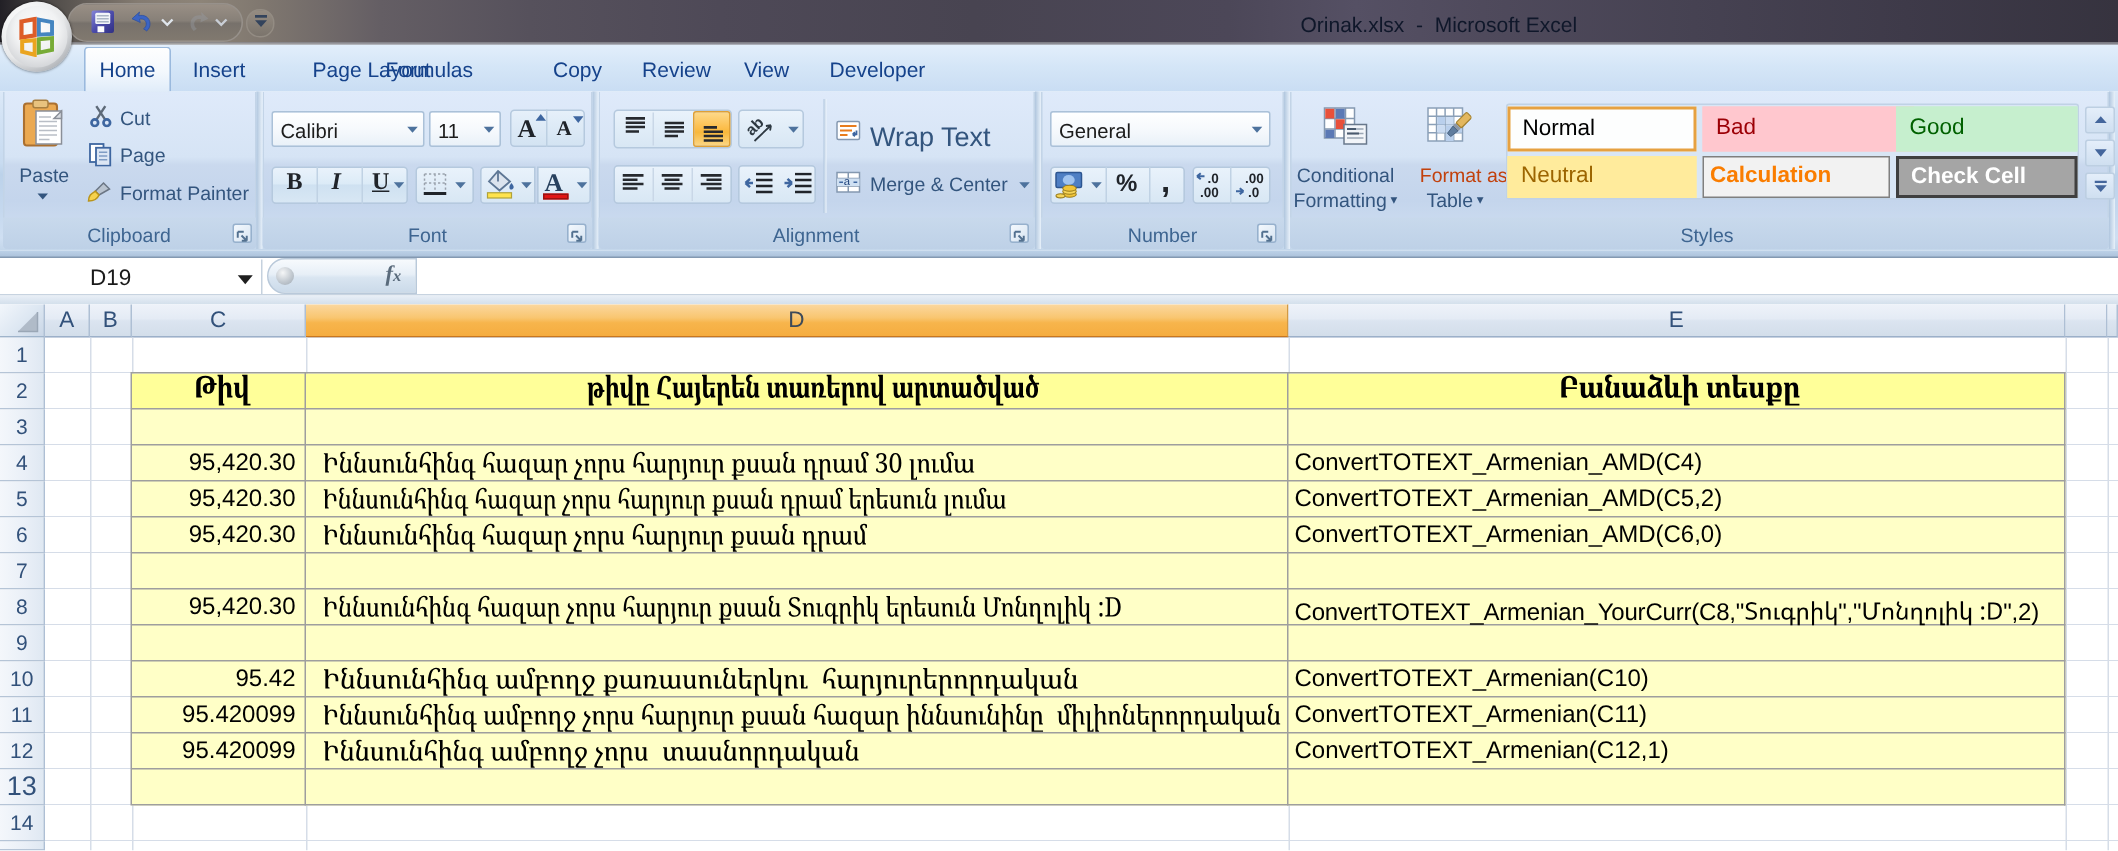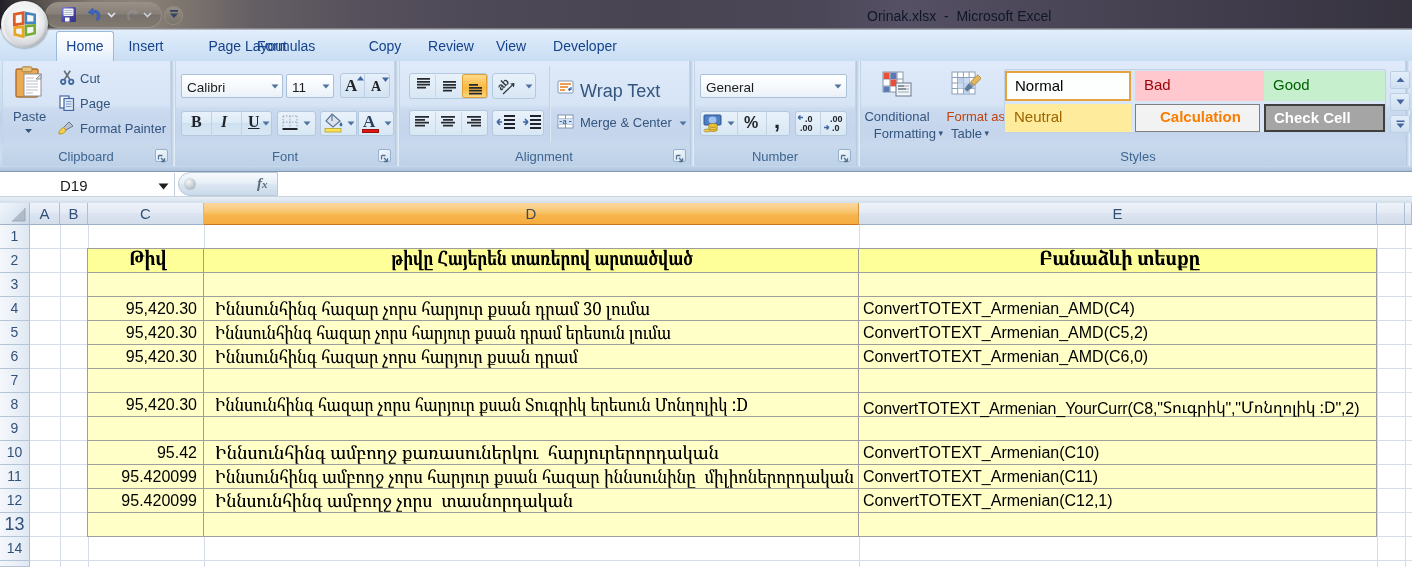--- a/index.html
+++ b/index.html
@@ -256,21 +256,21 @@
 <rect x="1.5" y="1.5" width="6" height="6.5" fill="#e8503a"></rect>
     <rect x="8.5" y="1.5" width="6" height="6.5" fill="#5b79b5"></rect>
 <rect x="8.5" y="8.5" width="6" height="6.5" fill="#e8503a"></rect>
     <rect x="1.5" y="15.5" width="6" height="5.5" fill="#5b79b5"></rect>
 <rect x="15.5" y="15.5" width="5.5" height="5.5" fill="#e8503a"></rect>
 <rect x="14" y="12" width="15" height="13" fill="#f2f5f9" stroke="#68788c"></rect>
 <path d="M16 15 L27 15 M16 18 L27 18 M16 21 L27 21" stroke="#9aa6b5" stroke-width="1"></path>
 <path d="M16 15 L22 15 M16 18 L24 18" stroke="#4a5a6e" stroke-width="1.2"></path>
   </svg>
 <div class="ab" style="left:851px;top:109px;width:92px;text-align:center;font-size:13px;color:#33557e">Conditional</div>
-<div class="ab" style="left:851px;top:126px;width:92px;text-align:right;font-size:13px;color:#33557e">Formatting<span style="font-size:9px;vertical-align:2px"> ▾</span></div>
+<div class="ab" style="left:851px;top:126px;width:92px;text-align:center;font-size:13px;color:#33557e">Formatting<span style="font-size:9px;vertical-align:2px"> ▾</span></div>
 <svg class="ab" style="left:951px;top:71px" width="30" height="30" viewBox="0 0 30 30">
 <rect x="1" y="1" width="23" height="22" fill="#fff" stroke="#8ba0b8"></rect>
 <path d="M1 6.5 L24 6.5 M1 12 L24 12 M1 17.5 L24 17.5 M6.7 1 L6.7 23 M12.4 1 L12.4 23 M18.1 1 L18.1 23" stroke="#8ba0b8" stroke-width="1"></path>
 <rect x="7.2" y="7" width="5.2" height="5" fill="#b9cfec"></rect>
     <rect x="12.9" y="7" width="5.2" height="5" fill="#cbdcf2"></rect>
 <rect x="7.2" y="12.5" width="5.2" height="5" fill="#cbdcf2"></rect>
     <rect x="12.9" y="12.5" width="5.2" height="5" fill="#b9cfec"></rect>
 <rect x="18.6" y="12.5" width="5" height="5" fill="#b9cfec"></rect>
     <rect x="12.9" y="18" width="5.2" height="5" fill="#b9cfec"></rect>
 <g transform="rotate(45 20 14)">
@@ -279,21 +279,21 @@
       <path d="M17.7 15 L22.3 15 L21.5 21 L18.5 21 Z" fill="#5f7c9e" stroke="#46607e" stroke-width=".6"></path>
     </g>
   </svg>
 <div class="ab" style="left:935px;top:109px;width:70px;text-align:right;font-size:13px;color:#c2410c">Format as</div>
 <div class="ab" style="left:935px;top:126px;width:70px;text-align:center;font-size:13px;color:#33557e">Table<span style="font-size:9px;vertical-align:2px"> ▾</span></div>
 <div class="ab" style="left:1004px;top:69px;width:382px;height:64px;border:1px solid #c0d2e5;background:#d9e6f5;border-radius:2px"></div>
 <div class="ab" style="left:1005px;top:71px;width:126px;height:30px;background:#fdfefe;border:2px solid #e6a141;font-size:15px;font-weight:normal;color:#000;line-height:26px;padding-left:8px">Normal</div>
 <div class="ab" style="left:1135px;top:71px;width:141px;height:30px;background:#ffc7ce;border:1px solid #ffc7ce;font-size:15px;font-weight:normal;color:#9c0006;line-height:26px;padding-left:8px">Bad</div>
 <div class="ab" style="left:1264px;top:71px;width:121px;height:30px;background:#c6efce;border:1px solid #c6efce;font-size:15px;font-weight:normal;color:#006100;line-height:26px;padding-left:8px">Good</div>
 <div class="ab" style="left:1005px;top:104px;width:126px;height:28px;background:#ffeb9c;border:1px solid #ffeb9c;font-size:15px;font-weight:normal;color:#9c6500;line-height:24px;padding-left:8px">Neutral</div>
-<div class="ab" style="left:1135px;top:104px;width:125px;height:28px;background:#f2f2f2;border:1px solid #7f7f7f;font-size:15px;font-weight:bold;color:#fa7d00;line-height:24px;padding-left:24px">Calculation</div>
+<div class="ab" style="left:1135px;top:104px;width:125px;height:28px;background:#f2f2f2;border:1px solid #7f7f7f;font-size:15px;font-weight:bold;color:#fa7d00;line-height:24px;padding-left:4px">Calculation</div>
 <div class="ab" style="left:1264px;top:104px;width:121px;height:28px;background:#a5a5a5;border:2px solid #3f3f3f;font-size:15px;font-weight:bold;color:#ffffff;line-height:24px;padding-left:8px">Check Cell</div>
 <div class="ab" style="left:1390px;top:71px;width:20px;height:18px;border:1px solid #bdcfe2;border-radius:2px;background:linear-gradient(180deg,#e4eefa,#cfdfF0)"></div>
 <svg class="ab" style="left:1396px;top:77px" width="9" height="6" viewBox="0 0 9 6">
     <path d="M4.5 0.5 L8.5 5 L0.5 5 Z" fill="#44669c"></path>
   </svg>
 <div class="ab" style="left:1390px;top:93px;width:20px;height:18px;border:1px solid #bdcfe2;border-radius:2px;background:linear-gradient(180deg,#e4eefa,#cfdfF0)"></div>
 <svg class="ab" style="left:1396px;top:99px" width="9" height="6" viewBox="0 0 9 6">
     <path d="M0.5 0.5 L8.5 0.5 L4.5 5.5 Z" fill="#44669c"></path>
   </svg>
 <div class="ab" style="left:1390px;top:115px;width:20px;height:18px;border:1px solid #bdcfe2;border-radius:2px;background:linear-gradient(180deg,#e4eefa,#cfdfF0)"></div>

